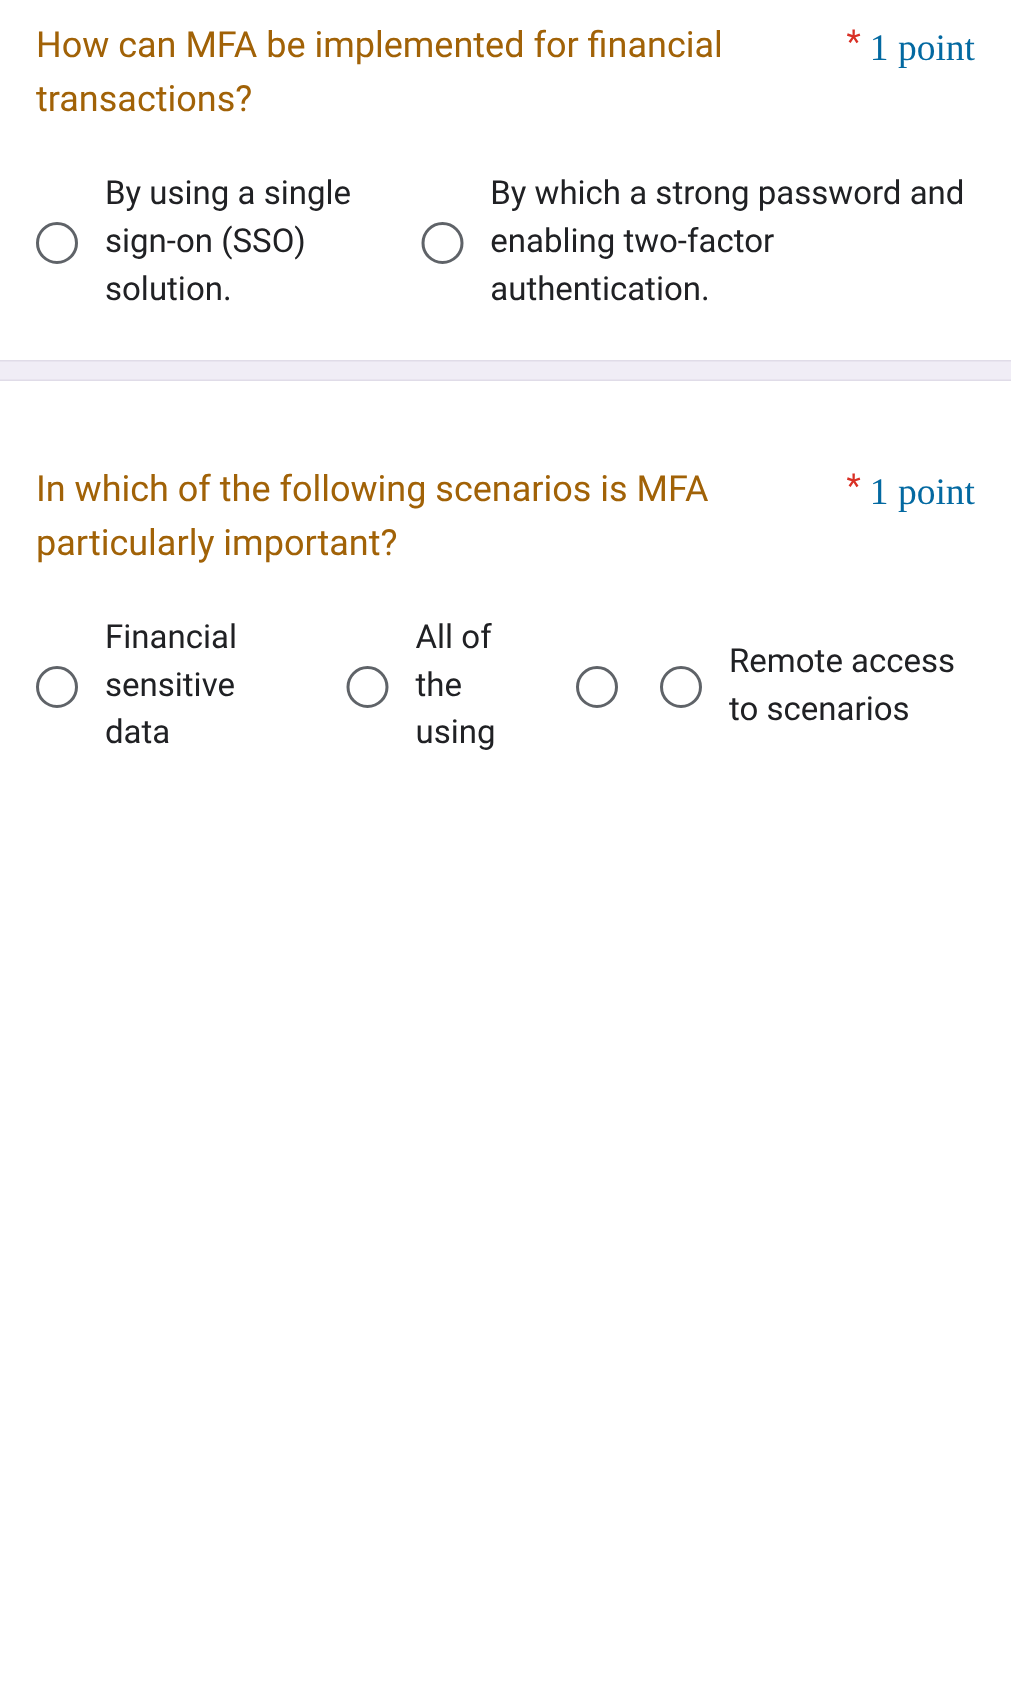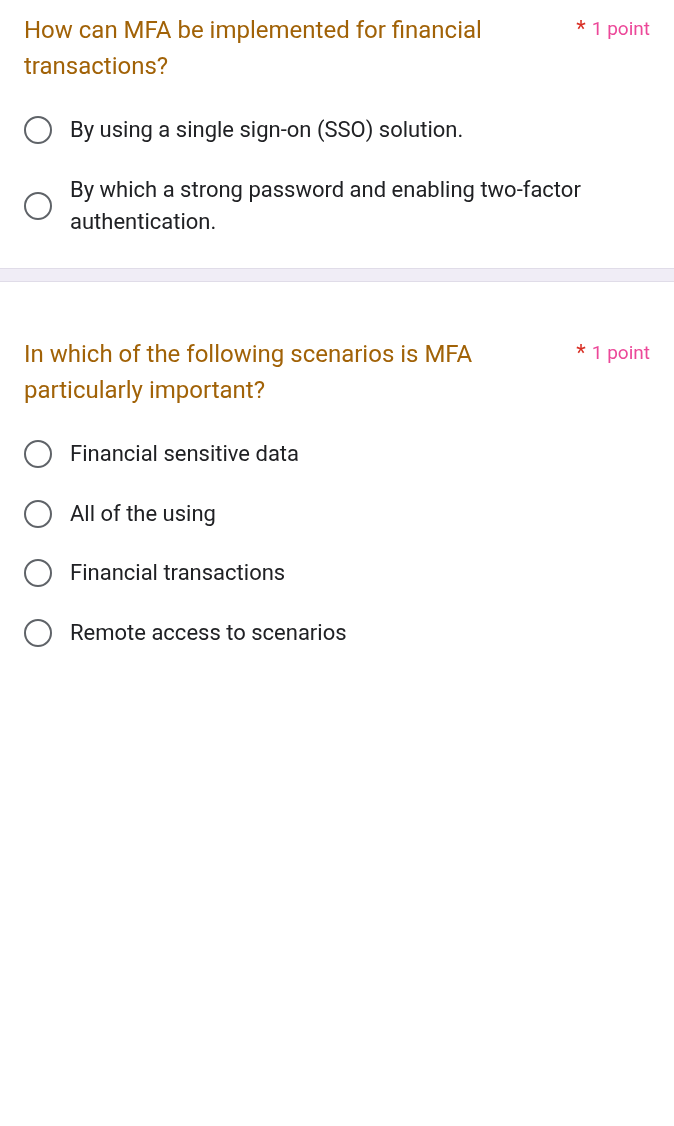--- a/index.html
+++ b/index.html
@@ -41,30 +41,31 @@
     .required-star {
       color: #d93025;
       font-size: 22px;
       margin-left: 12px;
       margin-right: 6px;
       line-height: 1.2;
       flex-shrink: 0;
       padding-top: 4px;
     }
     .points {
-      color: #ec4899;
-      font-size: 19px;
+      color: #0369a1;
+      font-size: 25px;
       line-height: 1.2;
       flex-shrink: 0;
       padding-top: 6px;
       white-space: nowrap;
+      font-family: Liberation Serif, serif;
     }
     .options {
       display: flex;
-      flex-direction: column;
+      flex-direction: row;
       gap: 28px;
     }
     .option-row {
       display: flex;
       align-items: center;
       gap: 18px;
       cursor: pointer;
     }
     .radio-outer {
       width: 28px;
@@ -122,20 +123,19 @@
     <label class="option-row">
       <span class="radio-outer"></span>
       <span class="option-label">Financial sensitive data</span>
     </label>
     <label class="option-row">
       <span class="radio-outer"></span>
       <span class="option-label">All of the using</span>
     </label>
     <label class="option-row">
       <span class="radio-outer"></span>
-      <span class="option-label">Financial transactions</span>
     </label>
     <label class="option-row">
       <span class="radio-outer"></span>
       <span class="option-label">Remote access to scenarios</span>
     </label>
   </div>
 </div>
 
 </body></html>

